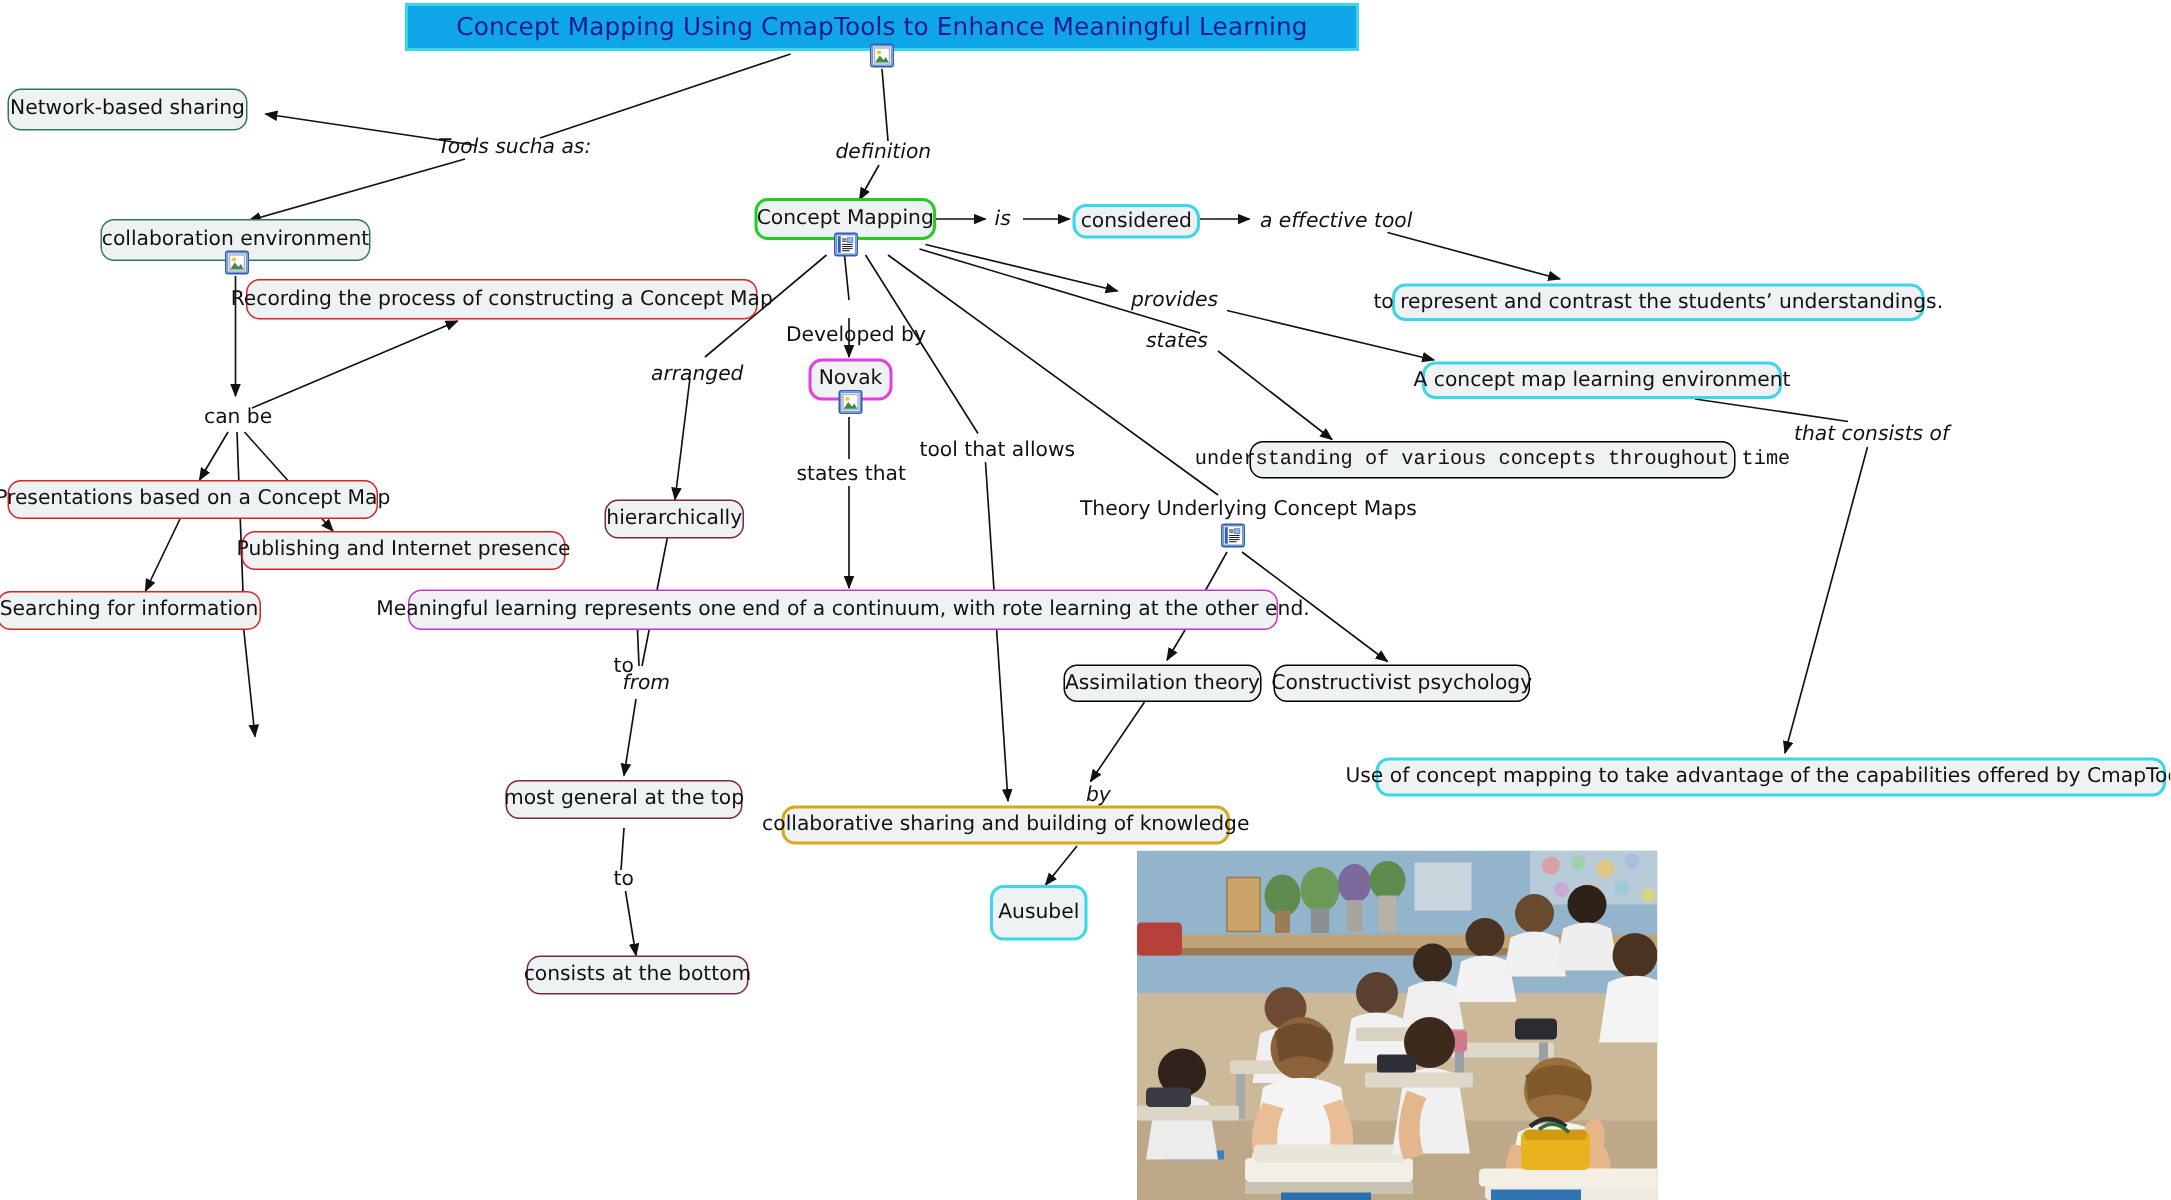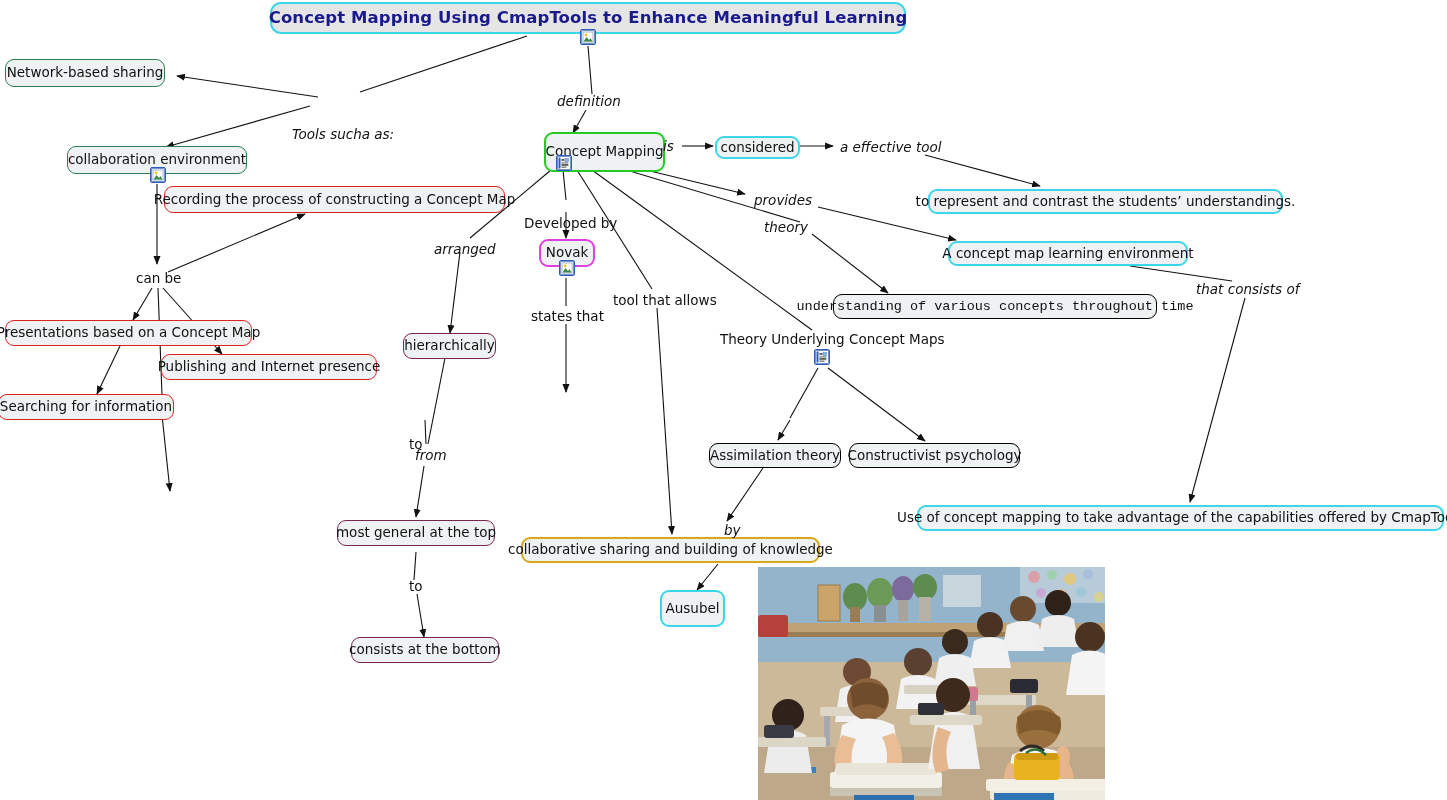--- a/index.html
+++ b/index.html
@@ -35,25 +35,25 @@
     display: flex;
     align-items: center;
     justify-content: center;
     font-size: 13.5px;
     color: #111111;
     white-space: nowrap;
     padding: 0 9px;
     line-height: 1;
   }
   .node.title {
-    background: #e5e5e5;
+    background: #0ea5e9;
     border: 2px solid #3bd6e8;
-    border-radius: 11px;
+    border-radius: 0;
     color: #1a1a8c;
-    font-weight: bold;
+    font-weight: normal;
     font-size: 16.5px;
     letter-spacing: .1px;
   }
   .node.green  { border-color: #2f7d4f; }
   .node.brightgreen { border: 2px solid #22cc22; }
   .node.cyan   { border: 2px solid #3bd6e8; }
   .node.red    { border: 1.5px solid #dd2222; }
   .node.magenta{ border: 2px solid #e040e0; }
   .node.orchid { border: 1.5px solid #cc33cc; }
   .node.plum   { border: 1.5px solid #7a2550; align-items: center; }
@@ -204,21 +204,21 @@
 
   <div class="node red" style="left:161px; top:354px; width:216px; height:26px;">
     <span>Publishing and Internet presence</span>
   </div>
 
   <div class="node red" style="left:-2px; top:394px; width:176px; height:26px;">
     <span>Searching for information</span>
   </div>
 
 
-  <div class="node brightgreen" style="left:503px; top:132px; width:121px; height:40px;margin-left:41px;">
+  <div class="node brightgreen" style="left:503px; top:132px; width:121px; height:28px;">
     <span>Concept Mapping</span>
   </div>
 
   <div class="node cyan" style="left:715px; top:136px; width:85px; height:23px;">
     <span>considered</span>
   </div>
 
   <div class="node cyan" style="left:928px; top:189px; width:355px; height:25px;">
     <span>to represent and contrast the students’ understandings.</span>
   </div>
@@ -232,20 +232,23 @@
   </div>
 
   <div class="node magenta" style="left:539px; top:239px; width:56px; height:28px;">
     <span>Novak</span>
   </div>
 
   <div class="node plum" style="left:403px; top:333px; width:93px; height:26px;">
     <span>hierarchically</span>
   </div>
 
+  <div class="node orchid" style="left:272px; top:393px; width:580px; height:27px;">
+    <span>Meaningful learning represents one end of a continuum, with rote learning at the other end.</span>
+  </div>
 
   <div class="plainnode" style="left:720px; top:333px;">
     <span>Theory Underlying Concept Maps</span>
   </div>
 
   <div class="node black" style="left:709px; top:443px; width:132px; height:25px;">
     <span>Assimilation theory</span>
   </div>
 
   <div class="node black" style="left:849px; top:443px; width:171px; height:25px;">
@@ -265,42 +268,42 @@
   </div>
 
   <div class="node cyan" style="left:660px; top:590px; width:65px; height:37px;">
     <span>Ausubel</span>
   </div>
 
   <div class="node cyan" style="left:917px; top:505px; width:527px; height:26px;">
     <span>Use of concept mapping to take advantage of the capabilities offered by CmapTools</span>
   </div>
 
-  <div class="linklabel ital" style="left:292px; top:92px;margin-top:36px;">
+  <div class="linklabel ital" style="left:292px; top:92px;">
     <span>Tools sucha as:</span>
   </div>
 
   <div class="linklabel ital" style="left:557px; top:95px;">
     <span>definition</span>
   </div>
 
   <div class="linklabel ital" style="left:663px; top:140px;">
     <span>is</span>
   </div>
 
   <div class="linklabel ital" style="left:840px; top:141px;">
     <span>a effective tool</span>
   </div>
 
   <div class="linklabel ital" style="left:754px; top:194px;">
     <span>provides</span>
   </div>
 
   <div class="linklabel ital" style="left:764px; top:221px;">
-    <span>theory</span>
+    <span>states</span>
   </div>
 
   <div class="linklabel" style="left:524px; top:217px;">
     <span>Developed by</span>
   </div>
 
   <div class="linklabel ital" style="left:434px; top:243px;">
     <span>arranged</span>
   </div>
 

